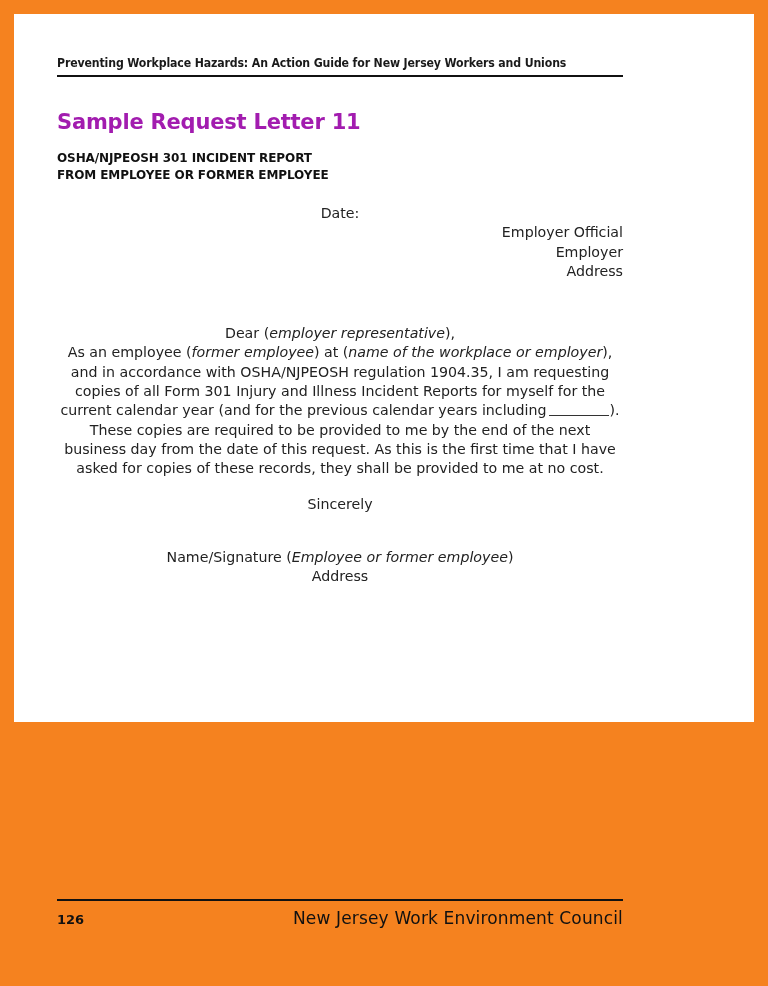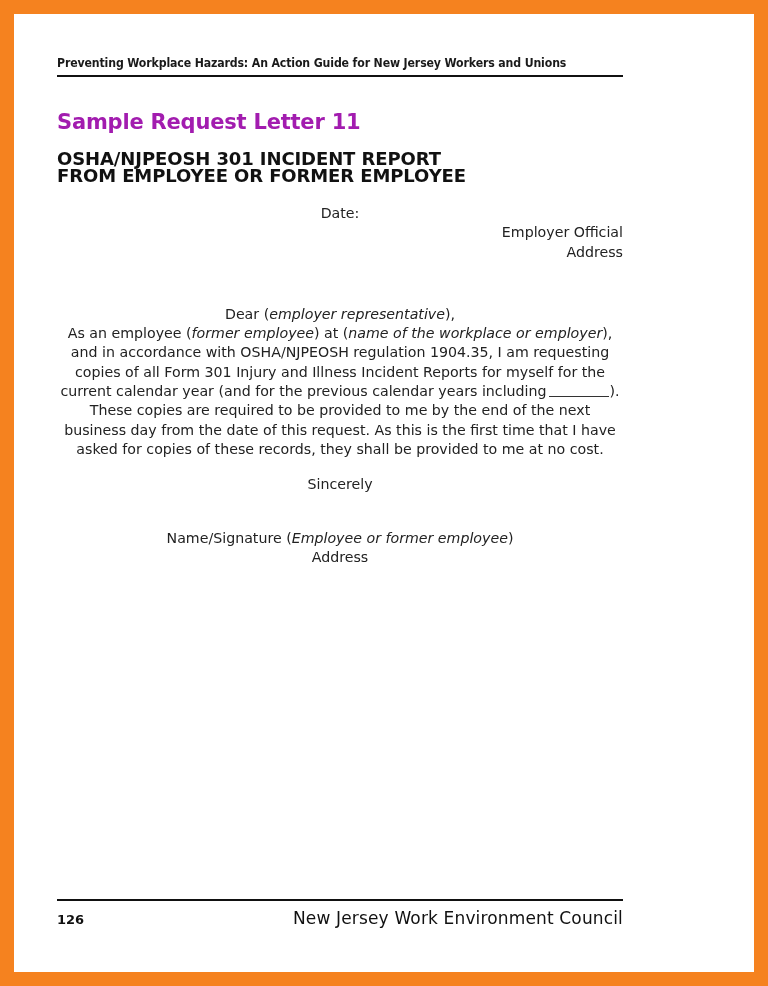--- a/index.html
+++ b/index.html
@@ -11,21 +11,21 @@
     height: 986px;
     background: #f5821f;
     font-family: "DejaVu Sans", sans-serif;
     overflow: hidden;
   }
   .page-frame {
     position: absolute;
     left: 14px;
     top: 14px;
     width: 740px;
-    height: 958px;
+    height: 708px;
     background: #ffffff;
     box-sizing: border-box;
   }
   .page-inner {
     position: absolute;
     left: 43px;
     top: 0;
     width: 566px;
     height: 958px;
   }
@@ -60,21 +60,21 @@
     font-size: 21px;
     font-weight: bold;
     color: #a21caf;
     letter-spacing: -0.2px;
     white-space: nowrap;
   }
   .doc-subtitle {
     position: absolute;
     top: 136px;
     left: 0;
-    font-size: 18px;
+    font-size: 12px;
     font-weight: bold;
     color: #111111;
     line-height: 17px;
     letter-spacing: -0.1px;
     white-space: nowrap;
   }
   
   .letter {
     position: absolute;
     top: 190px;
@@ -163,20 +163,21 @@
       <span>OSHA/NJPEOSH 301 INCIDENT REPORT</span><br>
       <span>FROM EMPLOYEE OR FORMER EMPLOYEE</span>
     </div>
 
     <div class="letter">
 
       <p class="blk para">Date:</p>
 
       <p class="blk addr">
         <span class="addr-line">Employer Official</span>
+        <span class="addr-line">Employer</span>
         <span class="addr-line">Address</span>
       </p>
 
 
       <div class="gap-md"></div>
 
       <p class="blk para"><span>Dear (</span><em class="ph">employer representative</em><span>),</span></p>
 
       <p class="blk para wide"><span>As an employee (</span><em class="ph">former employee</em><span>) at (</span><em class="ph">name of the workplace or employer</em><span>), and in accordance with OSHA/NJPEOSH regulation 1904.35, I am requesting copies of all Form 301 Injury and Illness Incident Reports for myself for the current calendar year (and for the previous calendar years including</span><span class="fill-blank"></span><span>).</span></p>
 

